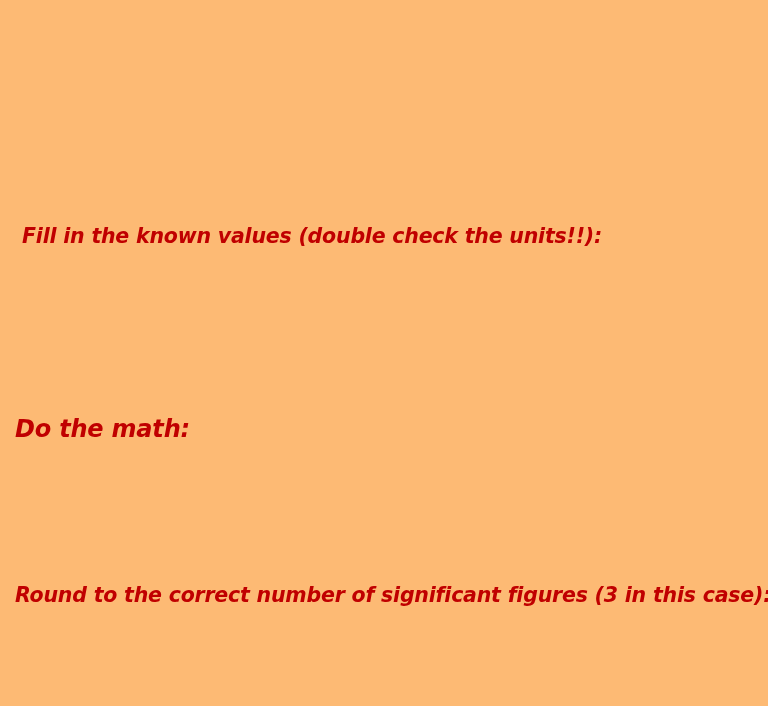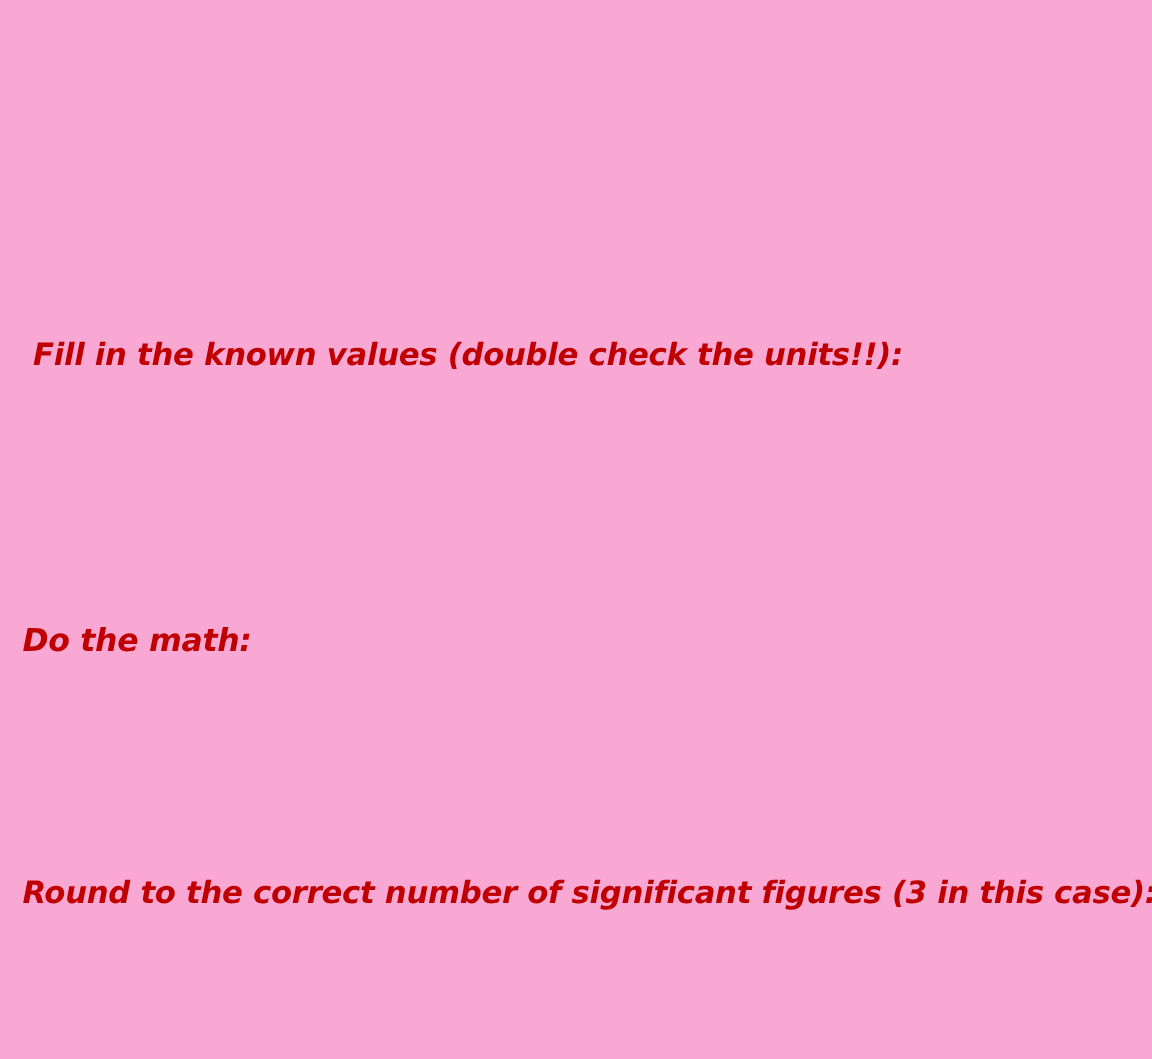--- a/index.html
+++ b/index.html
@@ -10,40 +10,40 @@
   body {
     width: 768px;
     height: 706px;
     position: relative;
     overflow: hidden;
     font-family: "DejaVu Sans", sans-serif;
   }
   .slide {
     position: absolute;
     inset: 0;
-    background: #f9a8d4;
+    background: #fdba74;
   }
   .step-line {
     position: absolute;
     color: #c00000;
     font-weight: bold;
     font-style: italic;
     font-family: "DejaVu Sans", sans-serif;
     white-space: nowrap;
     letter-spacing: -0.2px;
   }
   .step-1 {
     left: 22px;
     top: 224px;
     font-size: 20.5px;
   }
   .step-2 {
     left: 15px;
     top: 415px;
-    font-size: 21px;
+    font-size: 24px;
   }
   .step-3 {
     left: 15px;
     top: 583px;
     font-size: 20.5px;
   }
 </style>
 </head>
 <body>
 

